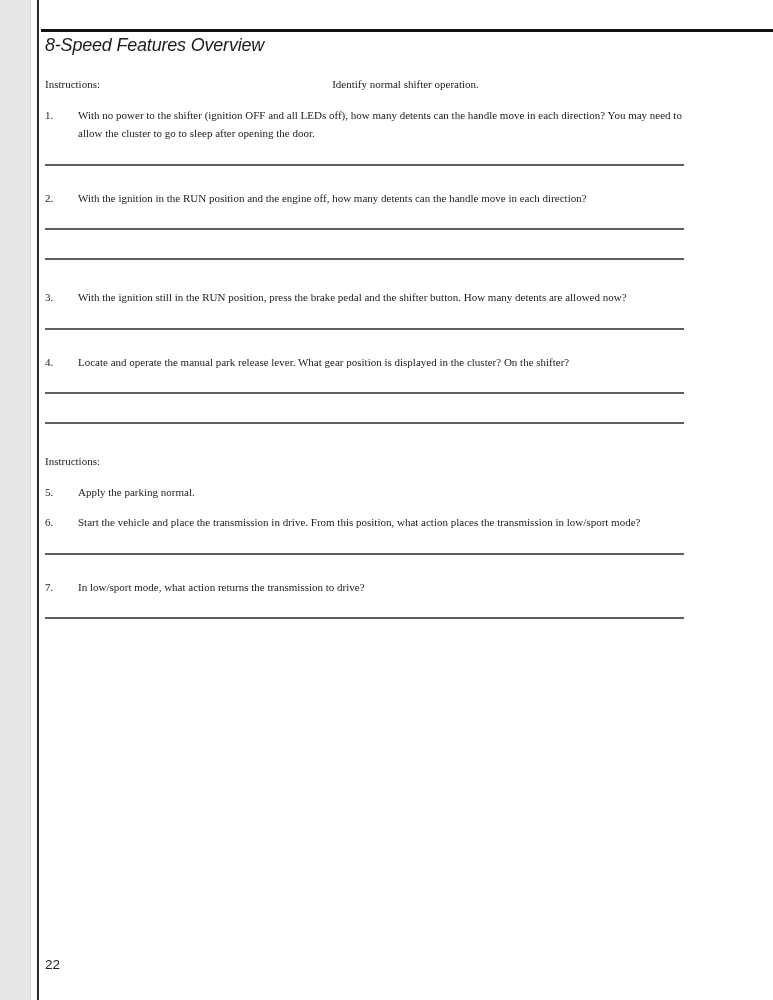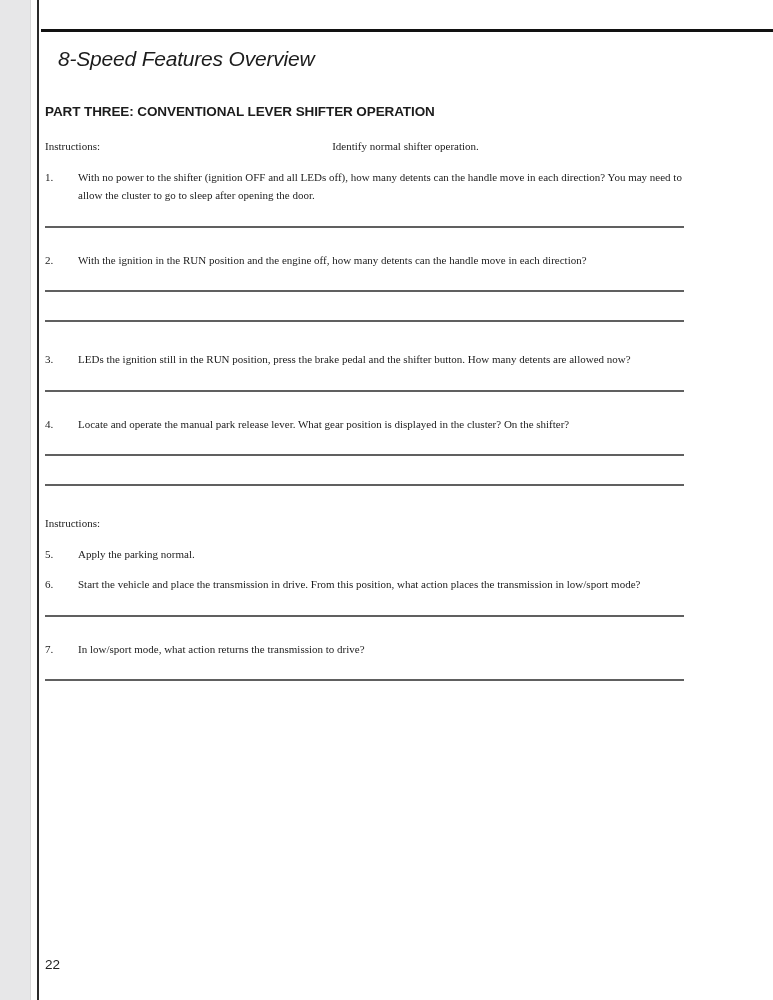--- a/index.html
+++ b/index.html
@@ -33,23 +33,23 @@
   }
   .content {
     position: absolute;
     left: 45px; top: 33px;
     width: 639px;
   }
   .page-title {
     font-family: "Liberation Sans", sans-serif;
     font-style: italic;
     font-weight: normal;
-    font-size: 21px;
+    font-size: 18px;
     line-height: 25px;
-    margin: 13px;
+    margin: 0;
     letter-spacing: -0.2px;
   }
   .section-heading {
     font-family: "Liberation Sans", sans-serif;
     font-weight: bold;
     font-size: 13.5px;
     line-height: 16px;
     letter-spacing: -0.1px;
     margin-top: 33px;
   }
@@ -89,21 +89,20 @@
 <div class="page">
 
   <div class="margin-strip"></div>
   <div class="binding-line"></div>
   <div class="top-rule"></div>
 
   <div class="content">
 
     <h1 class="page-title">8-Speed Features Overview</h1>
 
-    <div class="section-heading">PART THREE: CONVENTIONAL LEVER SHIFTER OPERATION</div>
 
     <div class="row mt-instr">
       <span class="instr-label">Instructions:</span>
       <span class="instr-text">Identify normal shifter operation.</span>
     </div>
 
     <div class="row mt-q">
       <span class="q-num">1.</span>
       <span class="q-text">With no power to the shifter (ignition OFF and all LEDs off), how many detents can the handle move in each direction? You may need to allow the cluster to go to sleep after opening the door.</span>
     </div>
@@ -111,21 +110,21 @@
 
     <div class="row mt-qafter">
       <span class="q-num">2.</span>
       <span class="q-text">With the ignition in the RUN position and the engine off, how many detents can the handle move in each direction?</span>
     </div>
     <div class="answer-line mt-line"></div>
     <div class="answer-line mt-line2"></div>
 
     <div class="row mt-sect">
       <span class="q-num">3.</span>
-      <span class="q-text">LEDs the ignition still in the RUN position, press the brake pedal and the shifter button. How many detents are allowed now?</span>
+      <span class="q-text">With the ignition still in the RUN position, press the brake pedal and the shifter button. How many detents are allowed now?</span>
     </div>
     <div class="answer-line mt-line"></div>
 
     <div class="row mt-qafter">
       <span class="q-num">4.</span>
       <span class="q-text">Locate and operate the manual park release lever.  What gear position is displayed in the cluster? On the shifter?</span>
     </div>
     <div class="answer-line mt-line"></div>
     <div class="answer-line mt-line2"></div>
 

